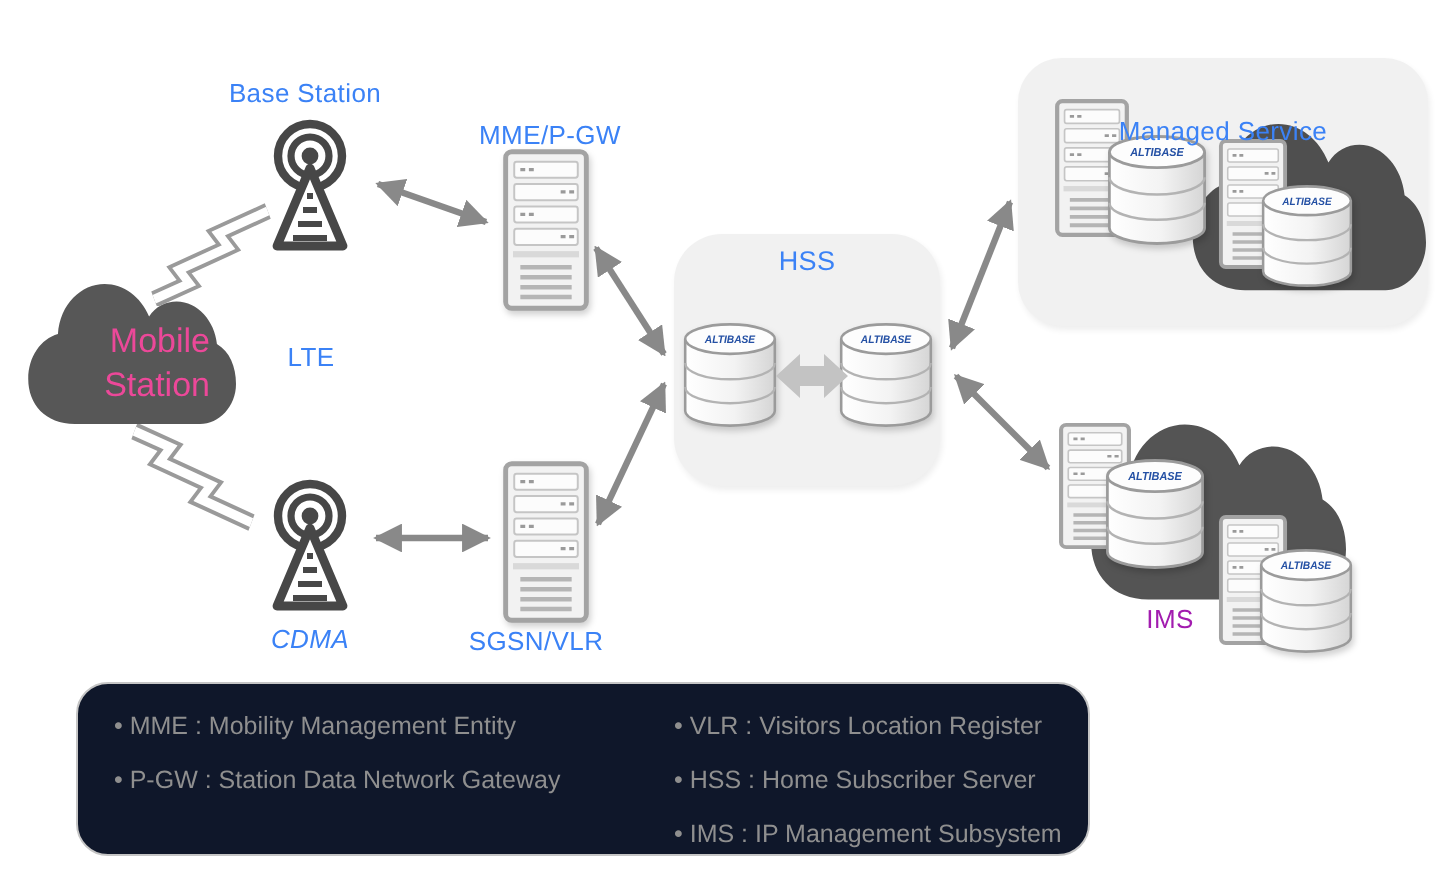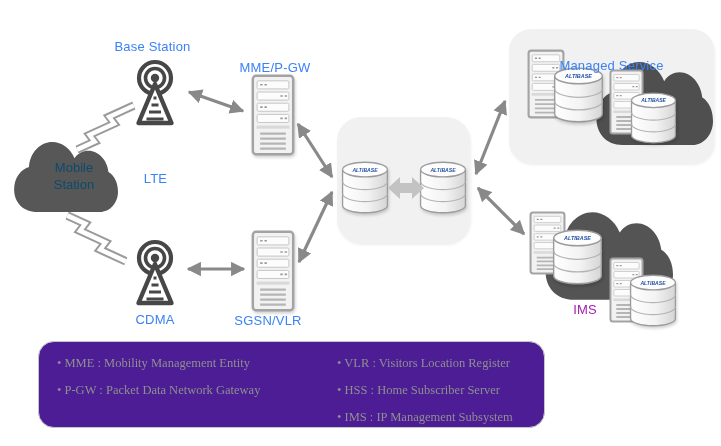--- a/index.html
+++ b/index.html
@@ -11,31 +11,30 @@
   .lbl{
     position:absolute;color:#3b82f6;font-size:13px;text-align:center;
     white-space:nowrap;letter-spacing:0.2px;
   }
   .panel{
     position:absolute;background:#f1f1f1;border-radius:22px;
     box-shadow:1px 2px 3px rgba(0,0,0,0.07);
   }
   .legend-box{
     position:absolute;left:38px;top:341px;width:507px;height:87px;
-    background:#4c1d95;border:1.5px solid #c5c5c5;border-radius:16px;
+    background:#0f172a;border:1.5px solid #c5c5c5;border-radius:16px;
     box-sizing:border-box;
-    font-family:Liberation Serif, serif;
   }
   .legend-item{
     position:absolute;color:#8f8f8f;font-size:12.5px;white-space:nowrap;
   }
   .shadowed{filter:drop-shadow(1px 2px 1.5px rgba(0,0,0,0.18));}
   .cloud-text{
-    position:absolute;left:43px;top:160px;width:62px;color:#0c4a6e;
-    font-size:13px;line-height:1.28;text-align:center;
+    position:absolute;left:43px;top:160px;width:62px;color:#ec4899;
+    font-size:17px;line-height:1.28;text-align:right;
   }
   svg{display:block;}
 </style>
 </head>
 <body>
 
 <div id="canvas">
 
   <svg width="0" height="0" style="position:absolute" aria-hidden="true">
     <defs>
@@ -163,26 +162,27 @@
       <line x1="299" y1="262" x2="332" y2="192" marker-start="url(#ah)" marker-end="url(#ah)"></line>
       <line x1="476" y1="174" x2="505" y2="101" marker-start="url(#ah)" marker-end="url(#ah)"></line>
       <line x1="478" y1="188" x2="524" y2="234" marker-start="url(#ah)" marker-end="url(#ah)"></line>
     </g>
     <polygon points="388,188 400,177 400,183 412,183 412,177 424,188 412,199 412,193 400,193 400,199" fill="#c3c3c3"></polygon>
   </svg>
 
   <div class="lbl" style="left:100px;top:39px;width:105px;">Base Station</div>
   <div class="lbl" style="left:225px;top:60px;width:100px;">MME/P-GW</div>
   <div class="lbl" style="left:128px;top:128px;width:55px;margin-top:43px;">LTE</div>
-  <div class="lbl" style="left:125px;top:312px;width:60px;">CDMA</div>
+  <div class="lbl" style="left:125px;top:312px;width:60px;font-style:italic;">CDMA</div>
   <div class="lbl" style="left:218px;top:313px;width:100px;">SGSN/VLR</div>
+  <div class="lbl" style="left:337px;top:123px;width:133px;font-size:13.5px;">HSS</div>
   <div class="lbl" style="left:509px;top:41px;width:205px;margin-top:17px;">Managed Service</div>
   <div class="lbl" style="left:555px;top:302px;width:60px;color:#a21caf;">IMS</div>
 
   <div class="legend-box">
     <span class="legend-item" style="left:18px;top:14px;">• MME : Mobility Management Entity</span>
-    <span class="legend-item" style="left:18px;top:41px;">• P-GW : Packet Data Network Gateway</span>
+    <span class="legend-item" style="left:18px;top:41px;">• P-GW : Station Data Network Gateway</span>
     <span class="legend-item" style="left:298px;top:14px;">• VLR : Visitors Location Register</span>
     <span class="legend-item" style="left:298px;top:41px;">• HSS : Home Subscriber Server</span>
     <span class="legend-item" style="left:298px;top:68px;">• IMS : IP Management Subsystem</span>
   </div>
 
 </div>
 
 </body></html>

